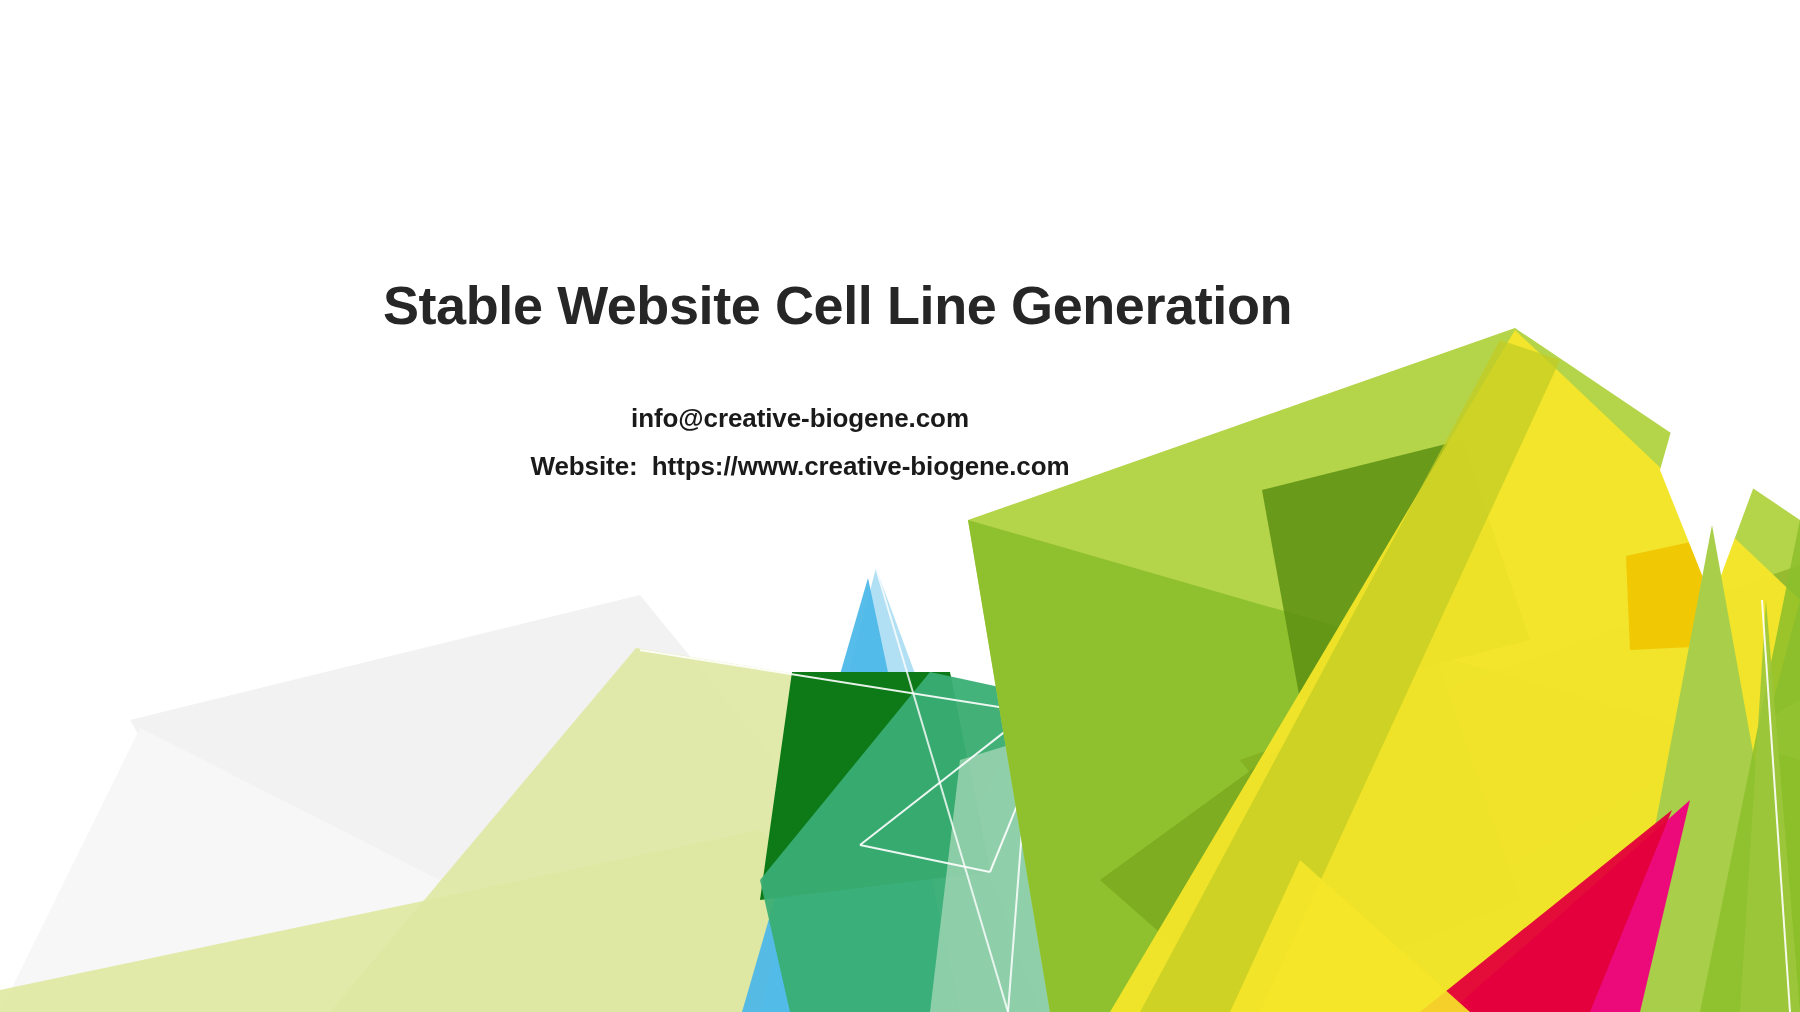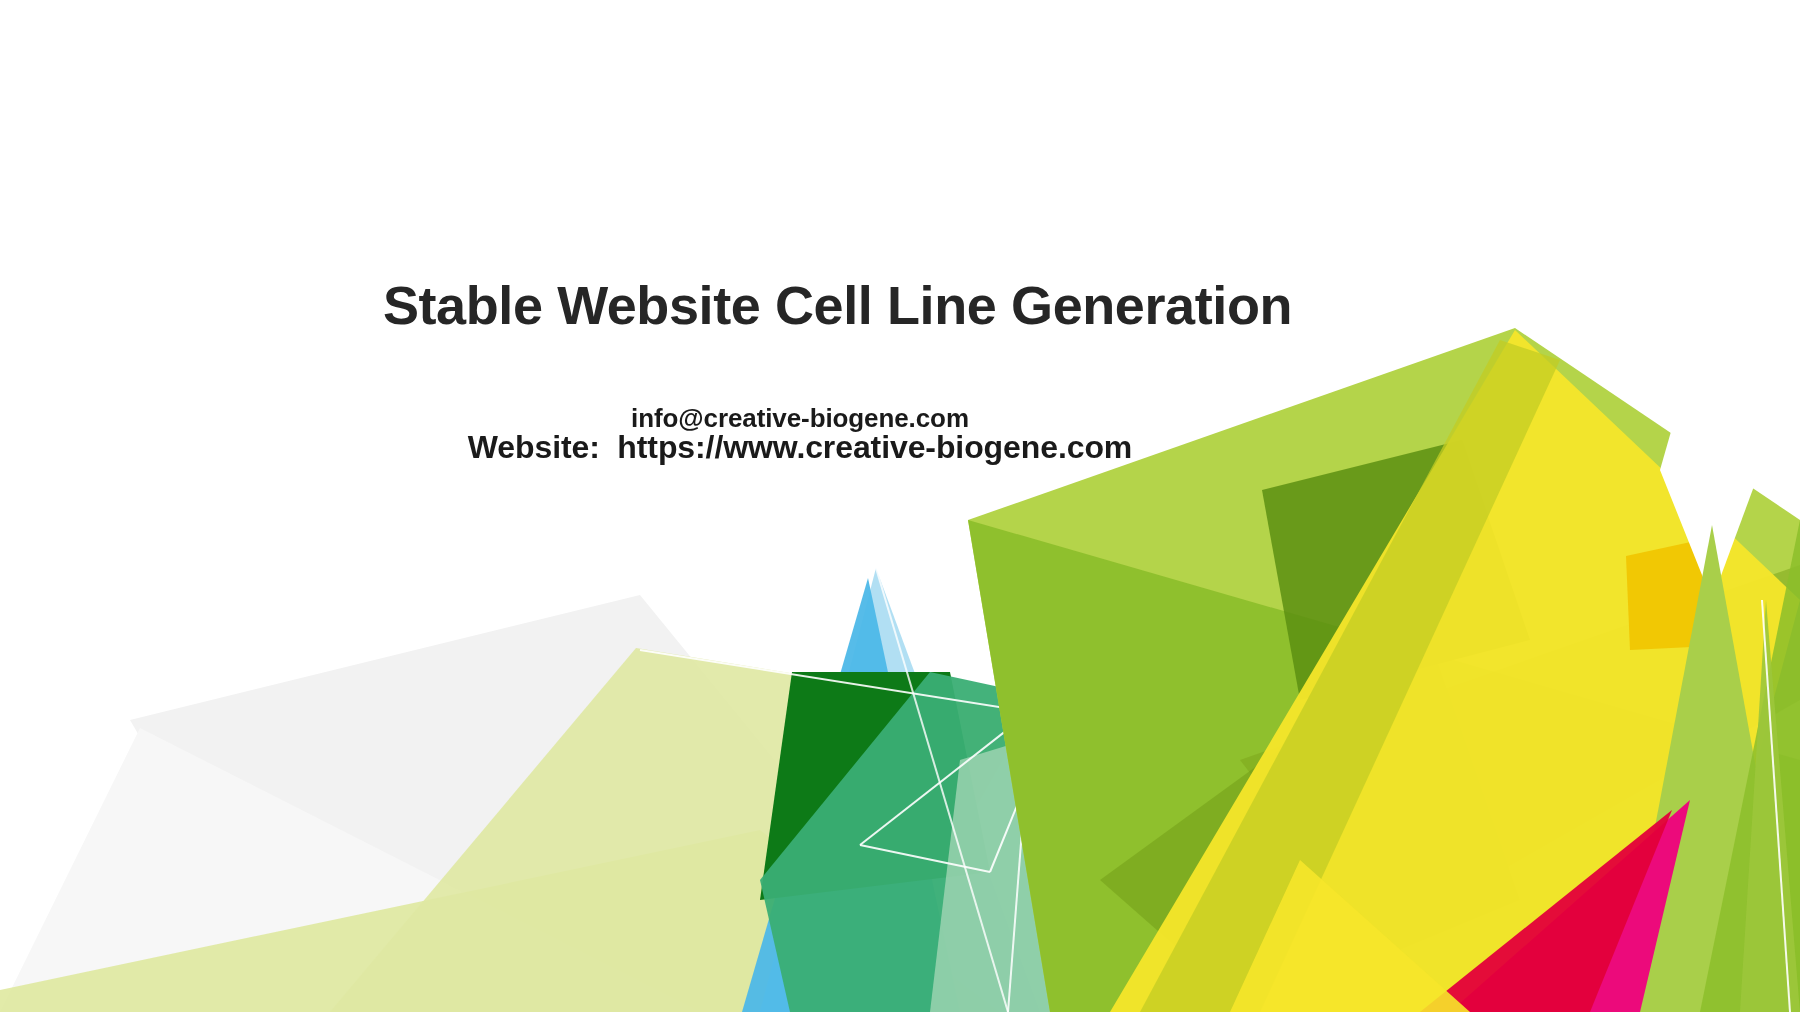--- a/index.html
+++ b/index.html
@@ -84,24 +84,25 @@
     color: #1a1a1a;
     font-family: Liberation Sans, sans-serif;
   }
   .contact-email {
     font-size: 26px;
     font-weight: 700;
     line-height: 1.0;
     letter-spacing: -0.1px;
   }
   .contact-website {
-    font-size: 32px;
+    font-size: 26px;
     font-weight: 700;
     line-height: 1.0;
     letter-spacing: -0.1px;
+    margin-top: 22px;
     white-space: pre;
   }
 </style>
 </head>
 <body>
 
 <div class="slide">
 
   <svg class="bg-art" viewBox="0 0 1800 1012" preserveAspectRatio="none" xmlns="http://www.w3.org/2000/svg">
 

